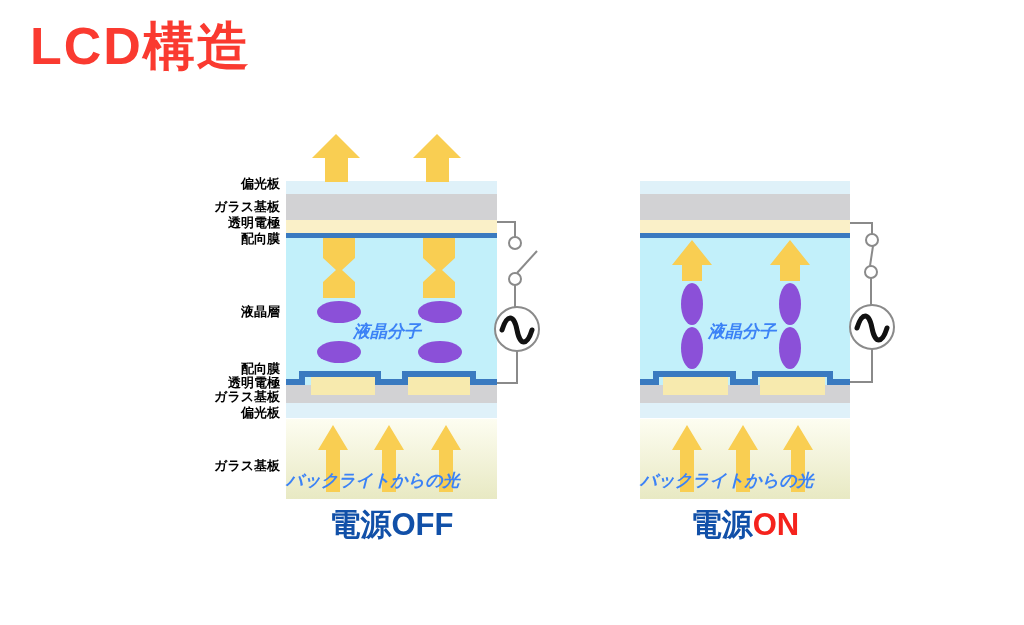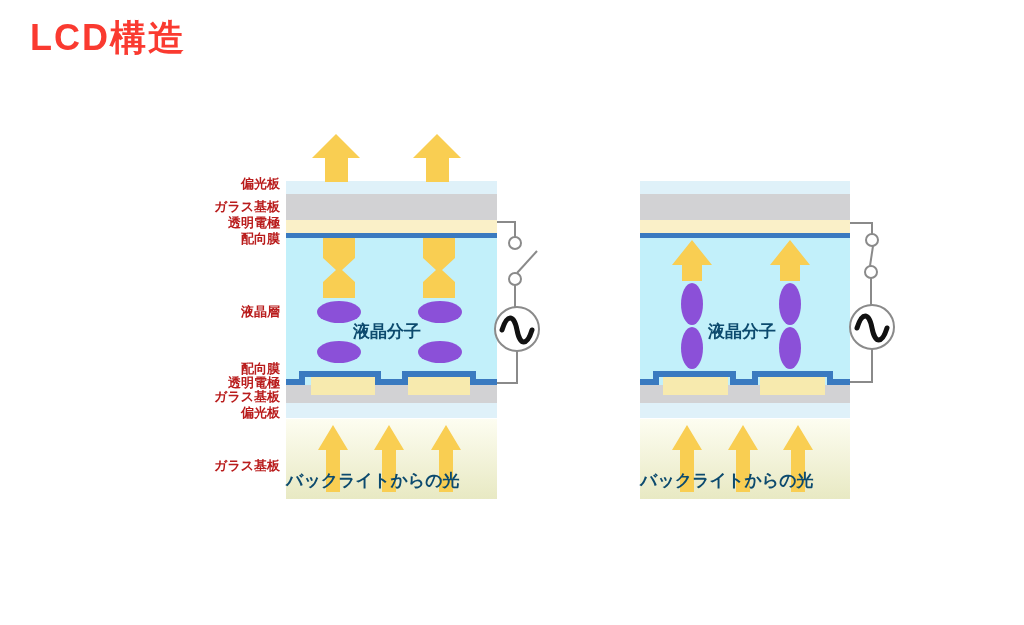--- a/index.html
+++ b/index.html
@@ -2,28 +2,28 @@
 <html><head>
 <meta charset="utf-8">
 <style>
   html,body{margin:0;padding:0;background:#fff;}
   .canvas{
     position:relative;width:1024px;height:625px;background:#ffffff;overflow:hidden;
     font-family:"Liberation Sans","DejaVu Sans",sans-serif;
   }
   .abs{position:absolute;}
   .page-title{
-    left:30px;top:18px;font-size:36px;font-weight:800;color:#fa3a30;
+    left:30px;top:18px;font-size:52px;font-weight:800;color:#fa3a30;
     letter-spacing:2px;line-height:1.1;margin:0;
   }
   .layer-label{
-    left:168px;width:112px;text-align:right;font-size:13px;font-weight:700;color:#b91c1c;
+    left:168px;width:112px;text-align:right;font-size:13px;font-weight:700;color:#000000;
     line-height:18px;height:18px;font-family:Liberation Serif, serif;
   }
-  .blue-text{color:#0c4a6e;font-weight:700;}
+  .blue-text{color:#3b82f6;font-weight:700;font-style:italic;}
   .molecule-label{font-size:17px;line-height:20px;white-space:nowrap;}
   .backlight-text{font-size:17px;line-height:20px;white-space:nowrap;}
   .caption{font-size:31px;font-weight:800;text-align:center;line-height:34px;white-space:nowrap;}
   .caption .prefix{color:#1150a8;}
   .caption .state-off{color:#1150a8;}
   .caption .state-on{color:#f5231d;}
   svg{position:absolute;left:0;top:0;}
 </style>
 </head>
 <body>
@@ -145,17 +145,23 @@
   <div class="abs layer-label" style="top:230px">配向膜</div>
   <div class="abs layer-label" style="top:303px">液晶層</div>
   <div class="abs layer-label" style="top:360px">配向膜</div>
   <div class="abs layer-label" style="top:374px">透明電極</div>
   <div class="abs layer-label" style="top:388px">ガラス基板</div>
   <div class="abs layer-label" style="top:404px">偏光板</div>
   <div class="abs layer-label" style="top:457px">ガラス基板</div>
 
   <div class="abs blue-text molecule-label" style="left:353px;top:322px">液晶分子</div>
   <div class="abs blue-text backlight-text" style="left:286px;width:211px;top:471px">バックライトからの光</div>
+  <div class="abs caption" style="left:286px;width:211px;top:508px">
+    <span class="prefix">電源</span><span class="state-off">OFF</span>
+  </div>
 
   <div class="abs blue-text molecule-label" style="left:708px;top:322px">液晶分子</div>
   <div class="abs blue-text backlight-text" style="left:640px;width:210px;top:471px">バックライトからの光</div>
+  <div class="abs caption" style="left:640px;width:210px;top:508px">
+    <span class="prefix">電源</span><span class="state-on">ON</span>
+  </div>
 
 </div>
 
 </body></html>

